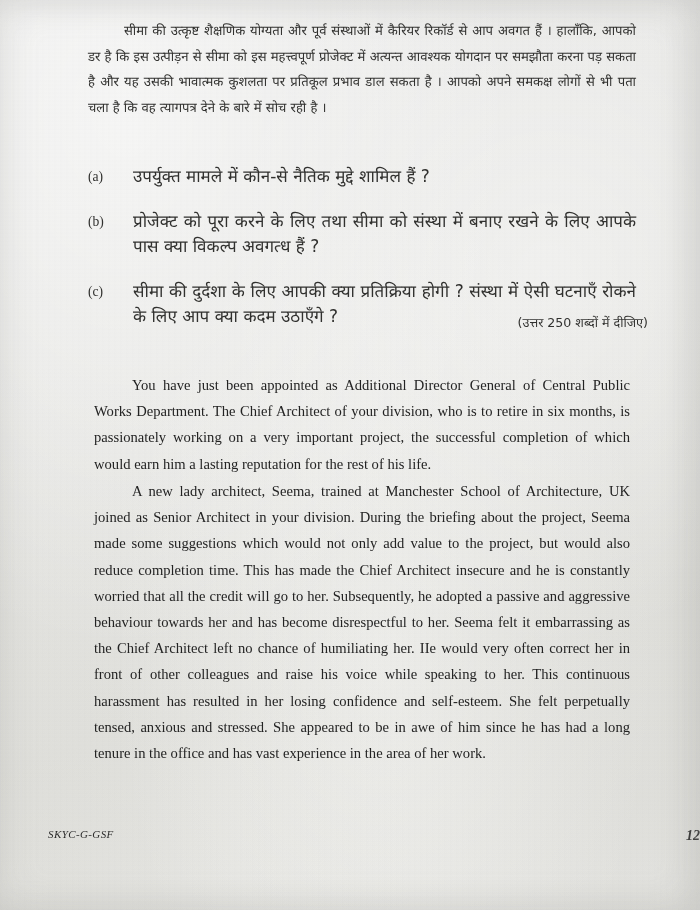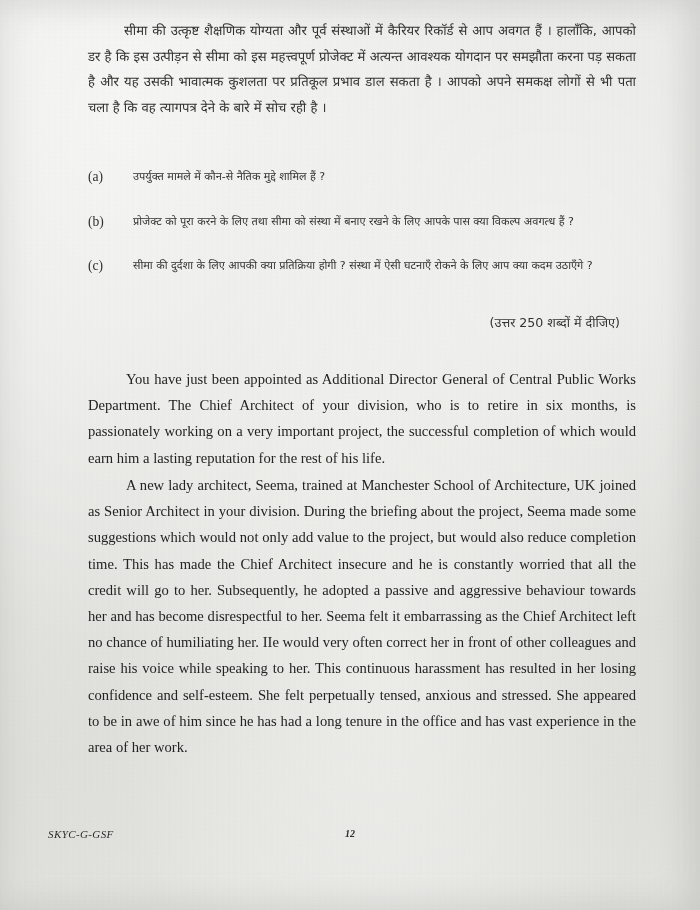--- a/index.html
+++ b/index.html
@@ -73,29 +73,29 @@
     flex: 0 0 auto;
     width: 45px;
     font-family: "Liberation Serif", "DejaVu Serif", serif;
     font-size: 13.6px;
     line-height: 25.6px;
     color: #31312f;
   }
   .q-text {
     flex: 1 1 auto;
     font-family: "DejaVu Sans", "Liberation Sans", sans-serif;
-    font-size: 11px;
+    font-size: 17px;
     line-height: 25.6px;
     color: #31312f;
     text-align: justify;
   }
   .q-text.no-justify { text-align: left; }
   .word-limit {
     position: absolute;
-    left: 72px;
+    left: 100px;
     top: 312px;
     width: 548px;
     text-align: right;
     font-family: "DejaVu Sans", "Liberation Sans", sans-serif;
     font-size: 12.6px;
     line-height: 22px;
     color: #31312f;
   }
 
   
@@ -104,21 +104,21 @@
     left: 88px;
     width: 548px;
     font-family: "Liberation Serif", "DejaVu Serif", serif;
     font-size: 14.6px;
     line-height: 26.2px;
     color: #232323;
     text-align: justify;
     text-justify: inter-word;
   }
   .english p {
-    margin: 0;
+    margin: 6px;
     text-indent: 38px;
   }
   .eng-1 { top: 366px; }
   .eng-2 { top: 472px; }
 
   
   .footer-code {
     position: absolute;
     left: 48px;
     top: 828px;
@@ -127,25 +127,25 @@
     font-style: italic;
     font-size: 11px;
     letter-spacing: 0.4px;
     color: #2d2d2d;
   }
   .footer-page {
     position: absolute;
     left: 0;
     top: 828px;
     width: 700px;
-    text-align: center;
+    text-align: right;
     font-family: "Liberation Serif", "DejaVu Serif", serif;
     font-weight: bold;
     font-style: italic;
-    font-size: 10px;
+    font-size: 14px;
     color: #2d2d2d;
   }
   .edge-shade {
     position: absolute;
     inset: 0;
     pointer-events: none;
     box-shadow: inset 0 0 38px rgba(150,150,145,0.22),
                 inset -14px 0 30px rgba(160,160,155,0.18);
   }
 </style>

